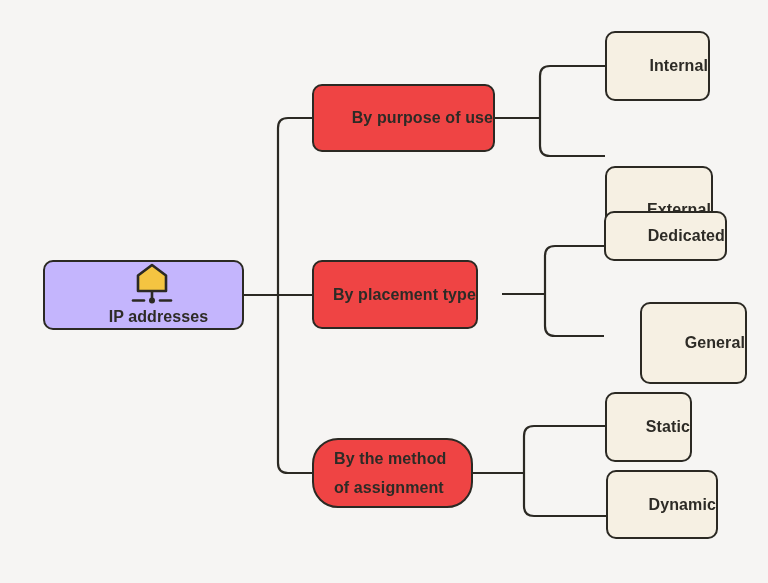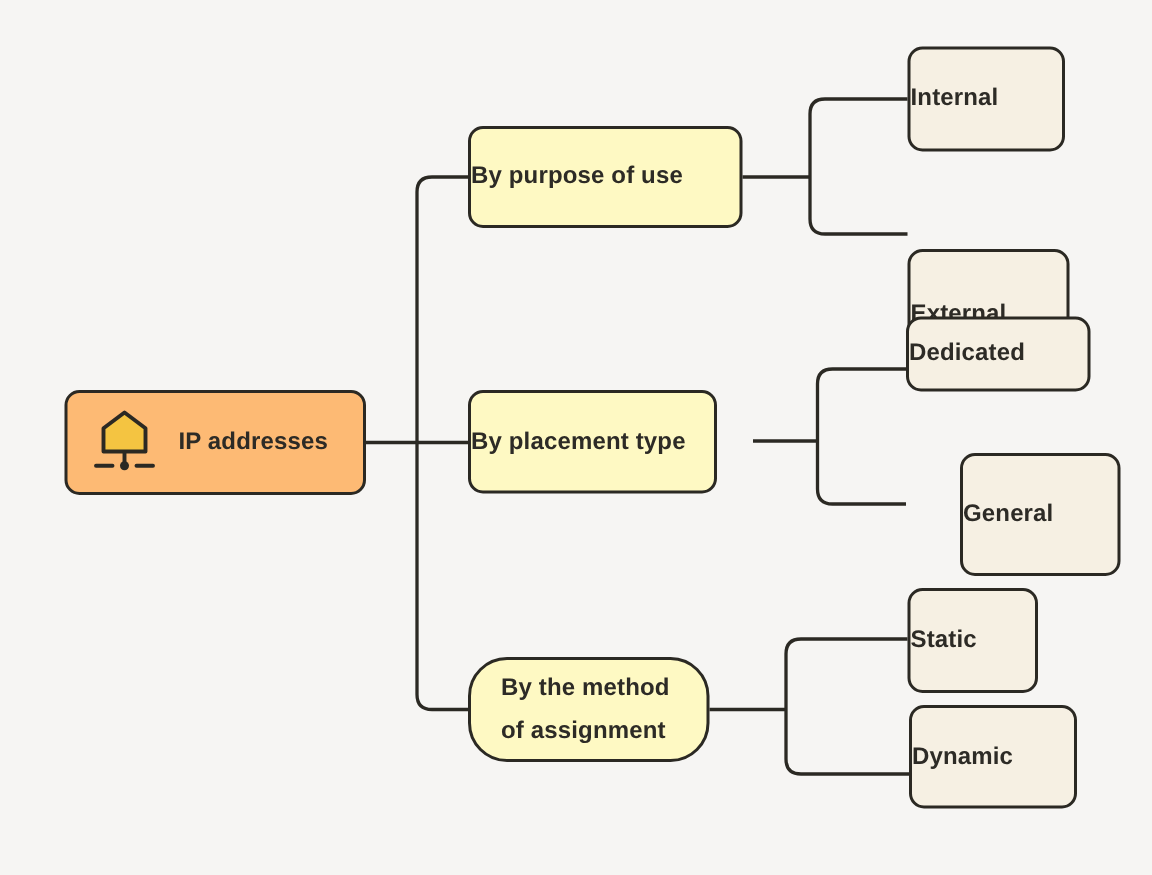--- a/index.html
+++ b/index.html
@@ -24,33 +24,34 @@
     stroke-width: 2.2;
     stroke-linecap: butt;
   }
   .node {
     position: absolute;
     box-sizing: border-box;
     border: 2.2px solid #2B2923;
     border-radius: 10px;
     display: flex;
     align-items: center;
-    justify-content: flex-start;
+    justify-content: flex-end;
     color: #2D2B26;
     font-weight: 700;
     font-size: 16px;
     letter-spacing: 0.1px;
   }
   .node-root {
-    background: #fdba74;
+    background: #c4b5fd;
     justify-content: flex-start;
     padding-left: 16px;
+    flex-direction: column;
   }
   .node-root .label { margin-left: 14px; }
-  .node-branch { background: #fef9c3; }
+  .node-branch { background: #ef4444; }
   .node-leaf  { background: #F6F0E3; }
   .node-branch.left-align {
     justify-content: flex-start;
     text-align: left;
     padding: 0 12px 0 20px;
     line-height: 29px;
     border-radius: 26px;
   }
   .icon-wrap {
     width: 44px; height: 46px;

